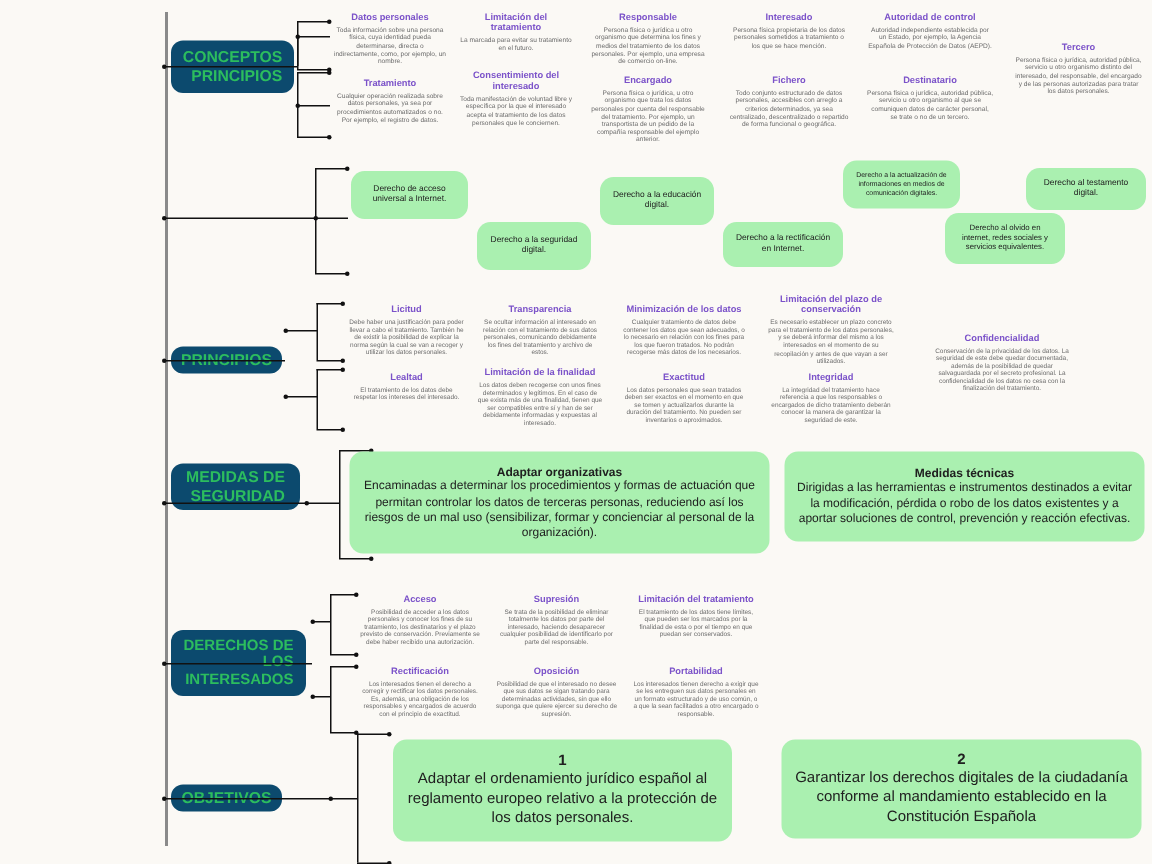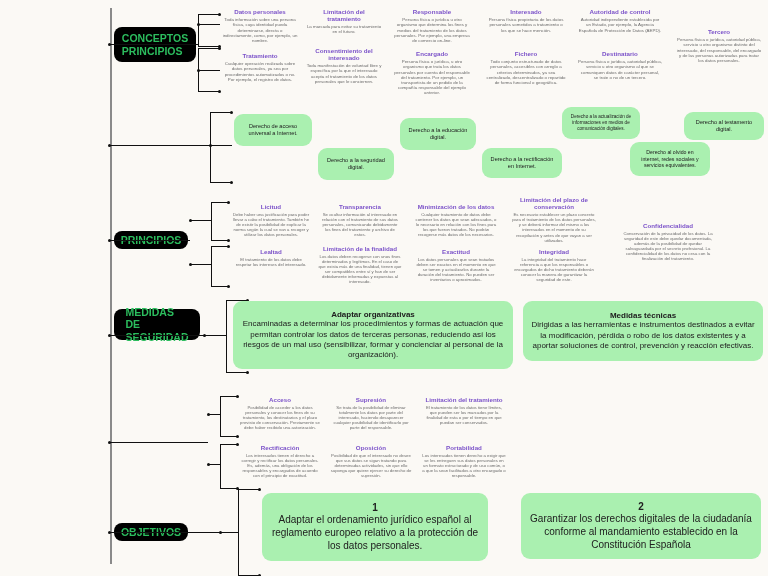--- a/index.html
+++ b/index.html
@@ -17,28 +17,28 @@
     font-size:72px;font-weight:bold;line-height:0.95;
     color:#16b257;
     text-shadow:4px 4px 0 #9ae6b4;
     letter-spacing:-1px;
   }
   .lopd div{display:block;}
 
   
   .seclabel{
     position:absolute;
-    background:#000000;
+    background:#0c4a6e;
     border-radius:8px;
     color:#2cbd5e;
     font-weight:bold;
-    text-align:left;
+    text-align:right;
     display:flex;align-items:center;justify-content:center;
     line-height:1.15;
-    padding:4px 24px;
+    padding:4px 8px;
     box-sizing:border-box;
   }
 
   
   .spine{
     position:absolute;left:110px;top:8px;width:1.5px;height:556px;
     background:#8a8a8a;
   }
   .hline{position:absolute;height:1.2px;background:#111;}
   .vline{position:absolute;width:1.2px;background:#111;}
@@ -265,20 +265,27 @@
 
   <div class="gbox" style="left:233px;top:301px;width:280px;height:68px;font-size:8px;">
     <span class="gt">Adaptar organizativas</span>
     <span class="gbody">Encaminadas a determinar los procedimientos y formas de actuación que permitan controlar los datos de terceras personas, reduciendo así los riesgos de un mal uso (sensibilizar, formar y concienciar al personal de la organización).</span>
   </div>
   <div class="gbox" style="left:523px;top:301px;width:240px;height:60px;font-size:8px;">
     <span class="gt">Medidas técnicas</span>
     <span class="gbody">Dirigidas a las herramientas e instrumentos destinados a evitar la modificación, pérdida o robo de los datos existentes y a aportar soluciones de control, prevención y reacción efectivas.</span>
   </div>
 
+  <div class="seclabel" style="left:114px;top:420px;width:90px;height:44px;font-size:10px;">
+    <div>
+      <span>DERECHOS DE</span><br>
+      <span>LOS</span><br>
+      <span>INTERESADOS</span>
+    </div>
+  </div>
   <div class="hline" style="left:110px;top:442px;width:98px;"></div>
   <div class="dot" style="left:108px;top:441px;"></div>
 
   <div class="hline" style="left:208px;top:414px;width:12px;"></div>
   <div class="dot" style="left:207px;top:413px;"></div>
   <div class="vline" style="left:220px;top:396px;height:40px;"></div>
   <div class="hline" style="left:220px;top:396px;width:18px;"></div>
   <div class="dot" style="left:236px;top:395px;"></div>
   <div class="hline" style="left:220px;top:436px;width:18px;"></div>
   <div class="dot" style="left:236px;top:435px;"></div>

